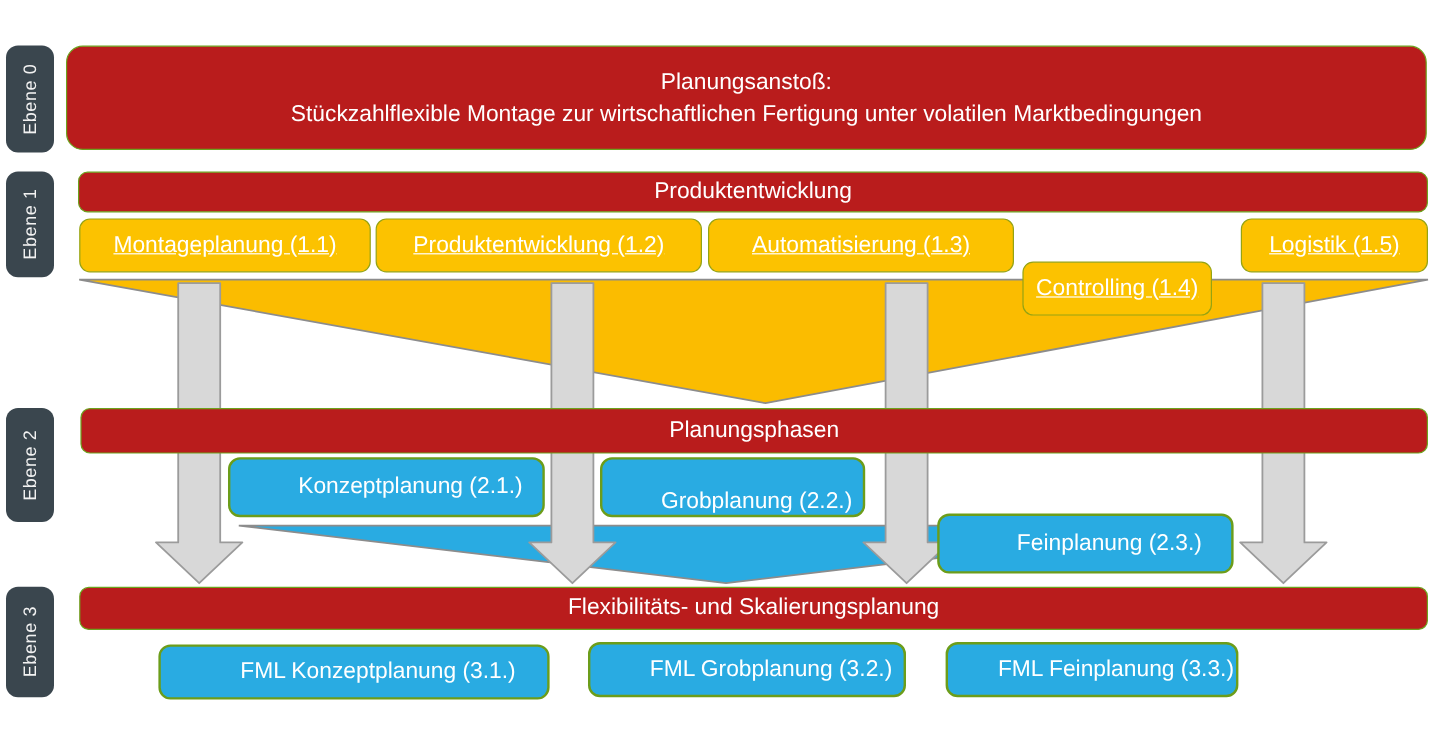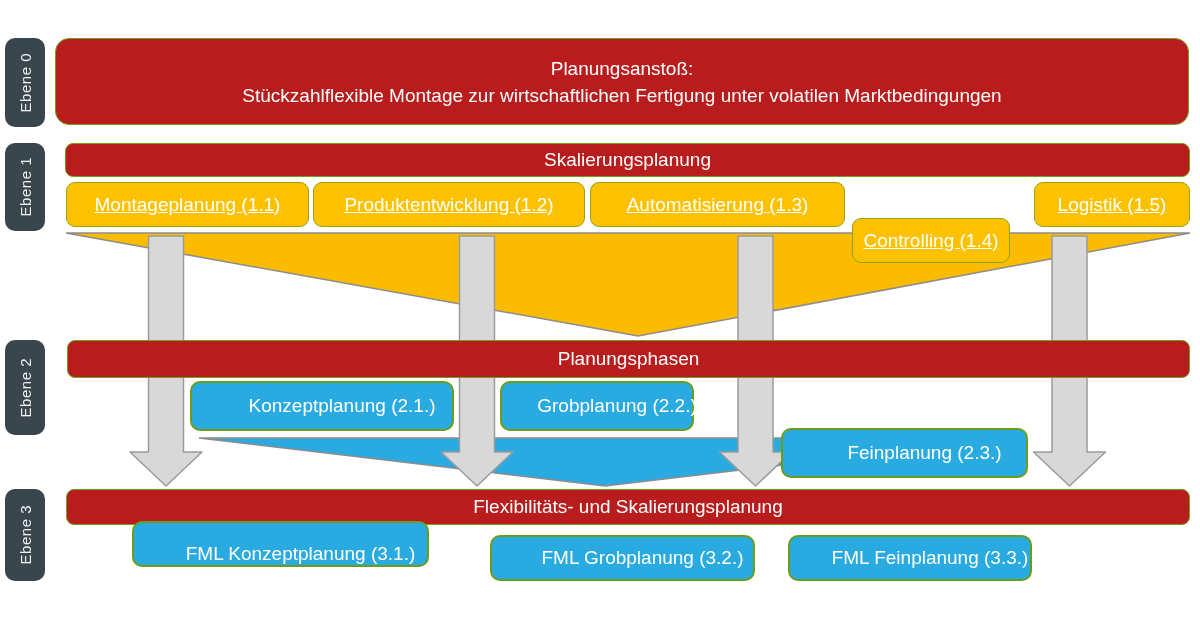--- a/index.html
+++ b/index.html
@@ -70,21 +70,21 @@
   <div class="abs level" style="top:489px;height:92px;">
     <span>Ebene 3</span>
   </div>
 
   <div class="abs gbar two-line" style="left:55px;top:38px;width:1134px;height:87px;border-radius:14px;">
     <div>Planungsanstoß:</div>
     <div>Stückzahlflexible Montage zur wirtschaftlichen Fertigung unter volatilen Marktbedingungen</div>
   </div>
 
   <div class="abs gbar" style="left:65px;top:143px;width:1125px;height:34px;border-radius:8px;">
-    <span>Skalierungsplanung</span>
+    <span>Produktentwicklung</span>
   </div>
   <div class="abs ybox" style="left:66px;width:243px;">
       <span>Montageplanung (1.1)</span>
     </div>
   <div class="abs ybox" style="left:313px;width:272px;">
       <span>Produktentwicklung (1.2)</span>
     </div>
   <div class="abs ybox" style="left:590px;width:255px;">
       <span>Automatisierung (1.3)</span>
     </div>
@@ -94,31 +94,31 @@
   <div class="abs ybox" style="left:1034px;width:156px;">
       <span>Logistik (1.5)</span>
     </div>
 
   <div class="abs gbar" style="left:67px;top:340px;width:1123px;height:38px;border-radius:8px;">
     <span>Planungsphasen</span>
   </div>
   <div class="abs bbox" style="left:190px;top:381px;width:264px;height:50px;">
       <span>Konzeptplanung (2.1.)</span>
     </div>
-  <div class="abs bbox" style="left:500px;top:381px;width:194px;height:50px;">
+  <div class="abs bbox" style="left:500px;top:381px;width:221px;height:50px;align-items:flex-end;">
       <span>Grobplanung (2.2.)</span>
     </div>
   <div class="abs bbox" style="left:781px;top:381px;width:247px;height:50px;margin-top:47px;">
       <span>Feinplanung (2.3.)</span>
     </div>
 
   <div class="abs gbar" style="left:66px;top:489px;width:1124px;height:36px;border-radius:8px;">
     <span>Flexibilitäts- und Skalierungsplanung</span>
   </div>
-  <div class="abs bbox" style="left:132px;top:521px;width:297px;height:46px;align-items:flex-end;">
+  <div class="abs bbox" style="left:132px;top:537px;width:326px;height:46px;">
       <span>FML Konzeptplanung (3.1.)</span>
     </div>
   <div class="abs bbox" style="left:490px;top:535px;width:265px;height:46px;">
       <span>FML Grobplanung (3.2.)</span>
     </div>
   <div class="abs bbox" style="left:788px;top:535px;width:244px;height:46px;">
       <span>FML Feinplanung (3.3.)</span>
     </div>
 
 </div>

